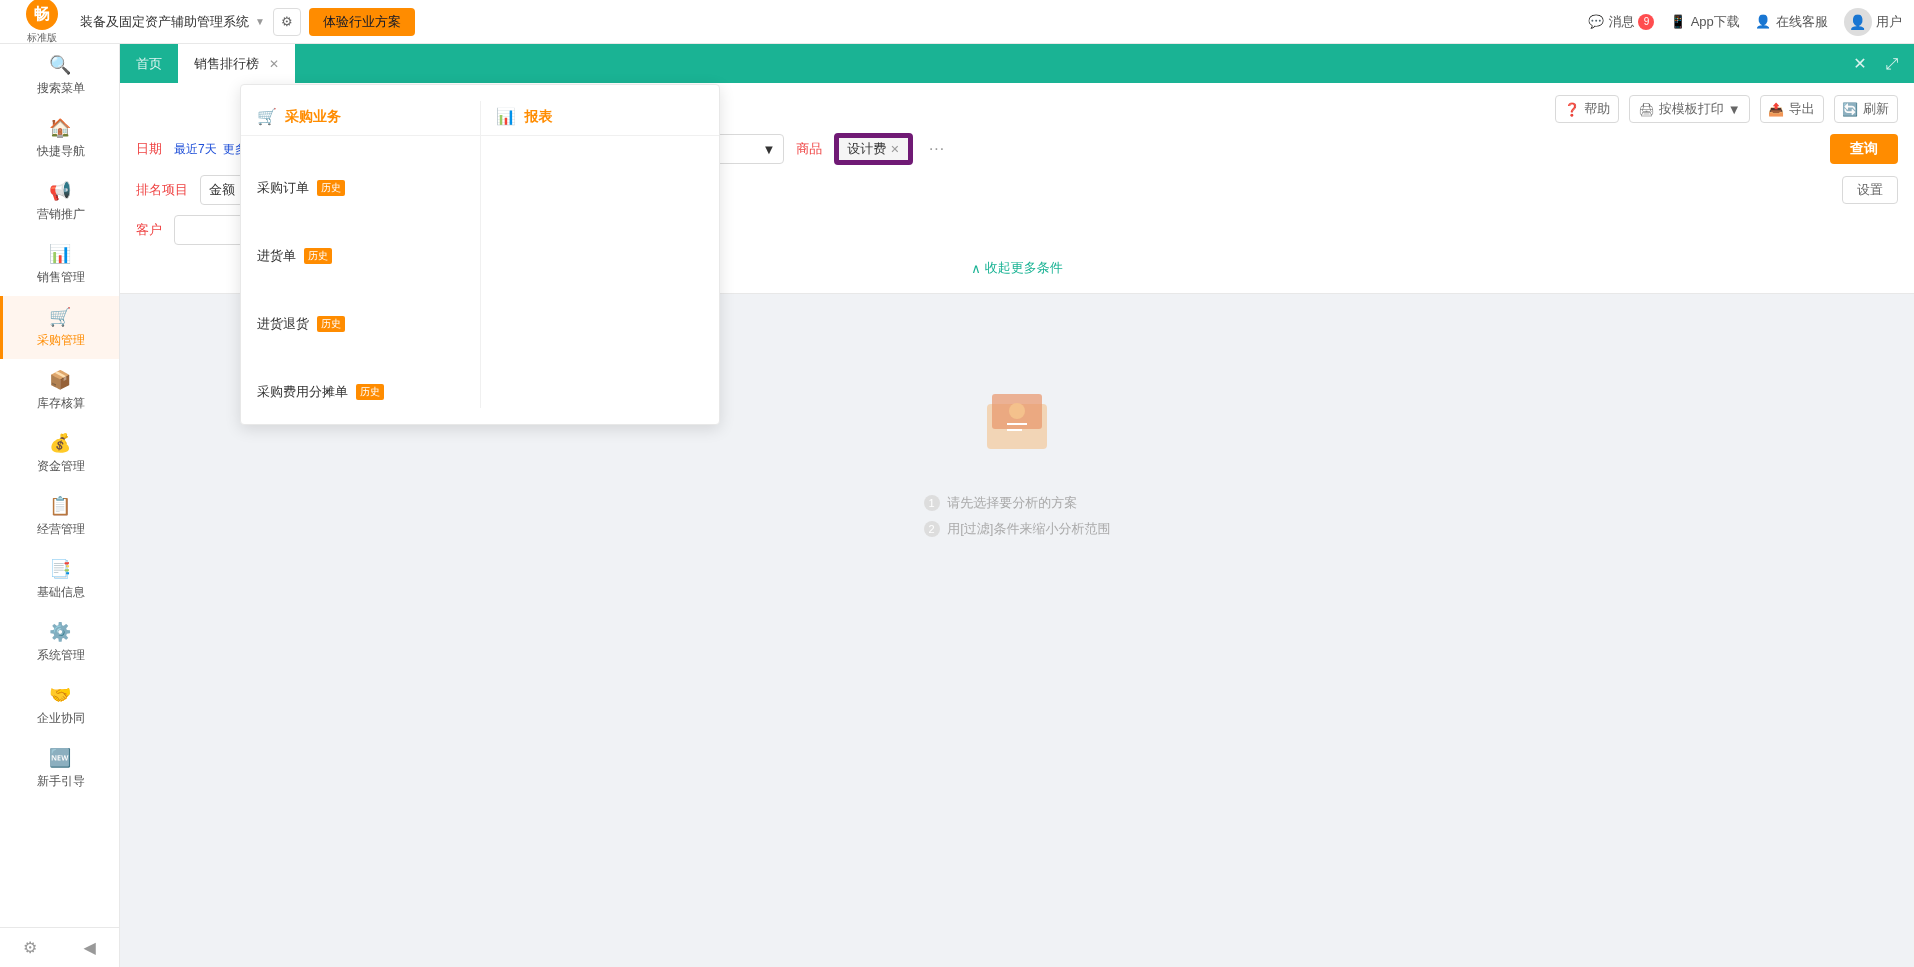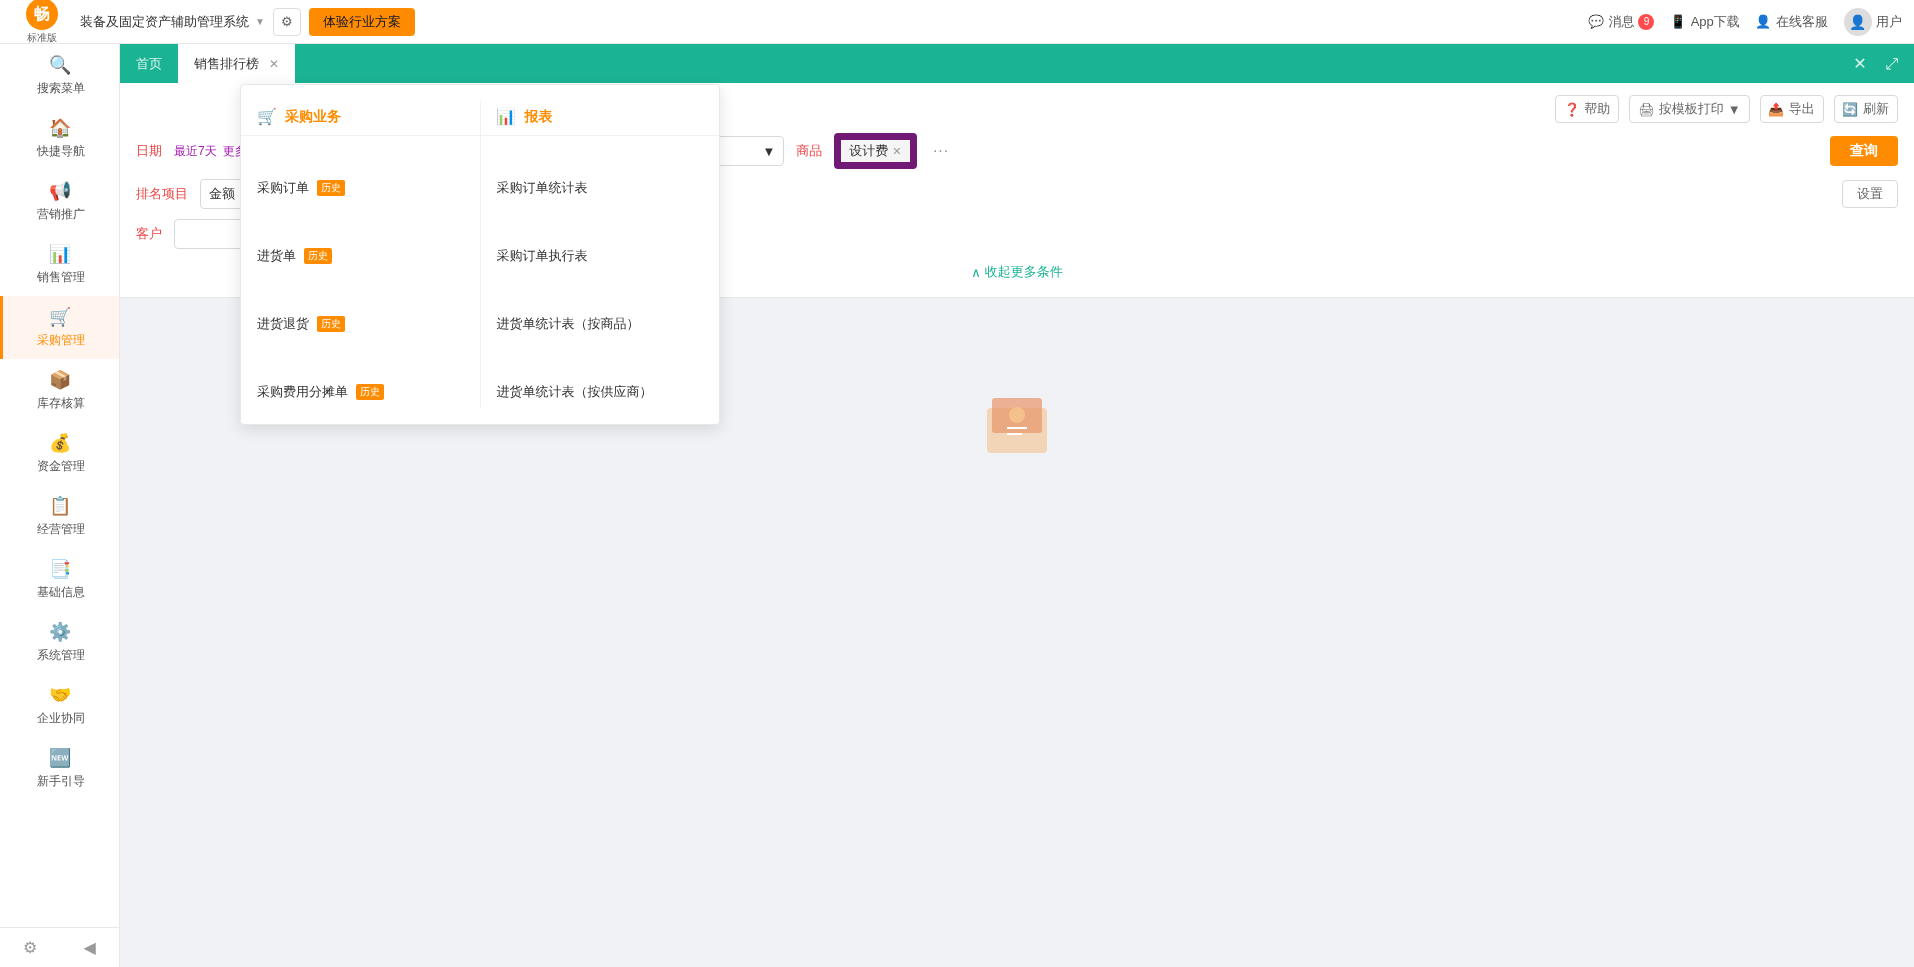--- a/index.html
+++ b/index.html
@@ -216,21 +216,21 @@
       height: 30px;
       min-width: 160px;
       background: #fff;
       display: flex; align-items: center; justify-content: space-between;
       cursor: pointer;
     }
     .filter-select .placeholder { color: #999; }
     .filter-tag {
       display: flex; align-items: center; gap: 4px;
       background: #f5f5f5;
-      border: 7px solid #701a75;
+      border: 5px solid #701a75;
       border-radius: 4px;
       padding: 2px 8px;
       font-size: 13px;
     }
     .filter-tag .close { color: #999; cursor: pointer; font-size: 11px; }
     .filter-dots { color: #999; cursor: pointer; font-size: 16px; margin-left: 4px; }
     .btn-collapse {
       display: flex; align-items: center; gap: 4px;
       color: #1ab394; font-size: 13px; cursor: pointer;
       margin: 0 auto;
@@ -344,21 +344,21 @@
       font-size: 10px;
       border-radius: 2px;
       padding: 1px 4px;
     }
     .dropdown-divider {
       width: 1px;
       background: #f0f0f0;
       margin: 8px 0;
     }
     .date-range-link {
-      color: #a21caf; font-size: 12px; cursor: pointer;
+      color: #1d4ed8; font-size: 12px; cursor: pointer;
     }
   </style>
 </head>
 <body>
 
 <div class="topbar">
   <div class="topbar-logo">
     <div class="logo-icon">
       <span>畅</span>
     </div>
@@ -552,20 +552,30 @@
       <div class="empty-state">
         <div class="empty-icon">
           <svg viewBox="0 0 100 100" xmlns="http://www.w3.org/2000/svg">
             <rect x="20" y="30" width="60" height="45" rx="4" fill="#f4c18c" opacity="0.6"></rect>
             <rect x="25" y="20" width="50" height="35" rx="3" fill="#e8956b" opacity="0.7"></rect>
             <circle cx="50" cy="37" r="8" fill="#f4c18c"></circle>
             <line x1="40" y1="50" x2="60" y2="50" stroke="#fff" stroke-width="2"></line>
             <line x1="40" y1="56" x2="55" y2="56" stroke="#fff" stroke-width="2"></line>
           </svg>
         </div>
+        <div class="empty-tips">
+          <div>
+            <span class="num">1</span>
+            <span>请先选择要分析的方案</span>
+          </div>
+          <div>
+            <span class="num">2</span>
+            <span>用[过滤]条件来缩小分析范围</span>
+          </div>
+        </div>
       </div>
     </div>
 
     <div class="dropdown-overlay" style="position:absolute; top:40px; left:120px; width:480px;">
       <div class="dropdown-col">
         <div class="dropdown-col-title">
           <span class="d-icon">🛒</span>
           <span>采购业务</span>
         </div>
         <div id="purchase-items-container">
@@ -586,30 +596,16 @@
               <span class="history-badge">历史</span>
             </div>
           </div>
       </div>
       <div class="dropdown-divider"></div>
       <div class="dropdown-col">
         <div class="dropdown-col-title">
           <span class="d-icon">📊</span>
           <span>报表</span>
         </div>
-        <div id="report-items-container">
-            <div class="dropdown-item">
-              <span>采购订单统计表</span>
-            </div>
-            <div class="dropdown-item">
-              <span>采购订单执行表</span>
-            </div>
-            <div class="dropdown-item">
-              <span>进货单统计表（按商品）</span>
-            </div>
-            <div class="dropdown-item">
-              <span>进货单统计表（按供应商）</span>
-            </div>
-          </div>
       </div>
     </div>
   </div>
 </div>
 
 </body></html>

